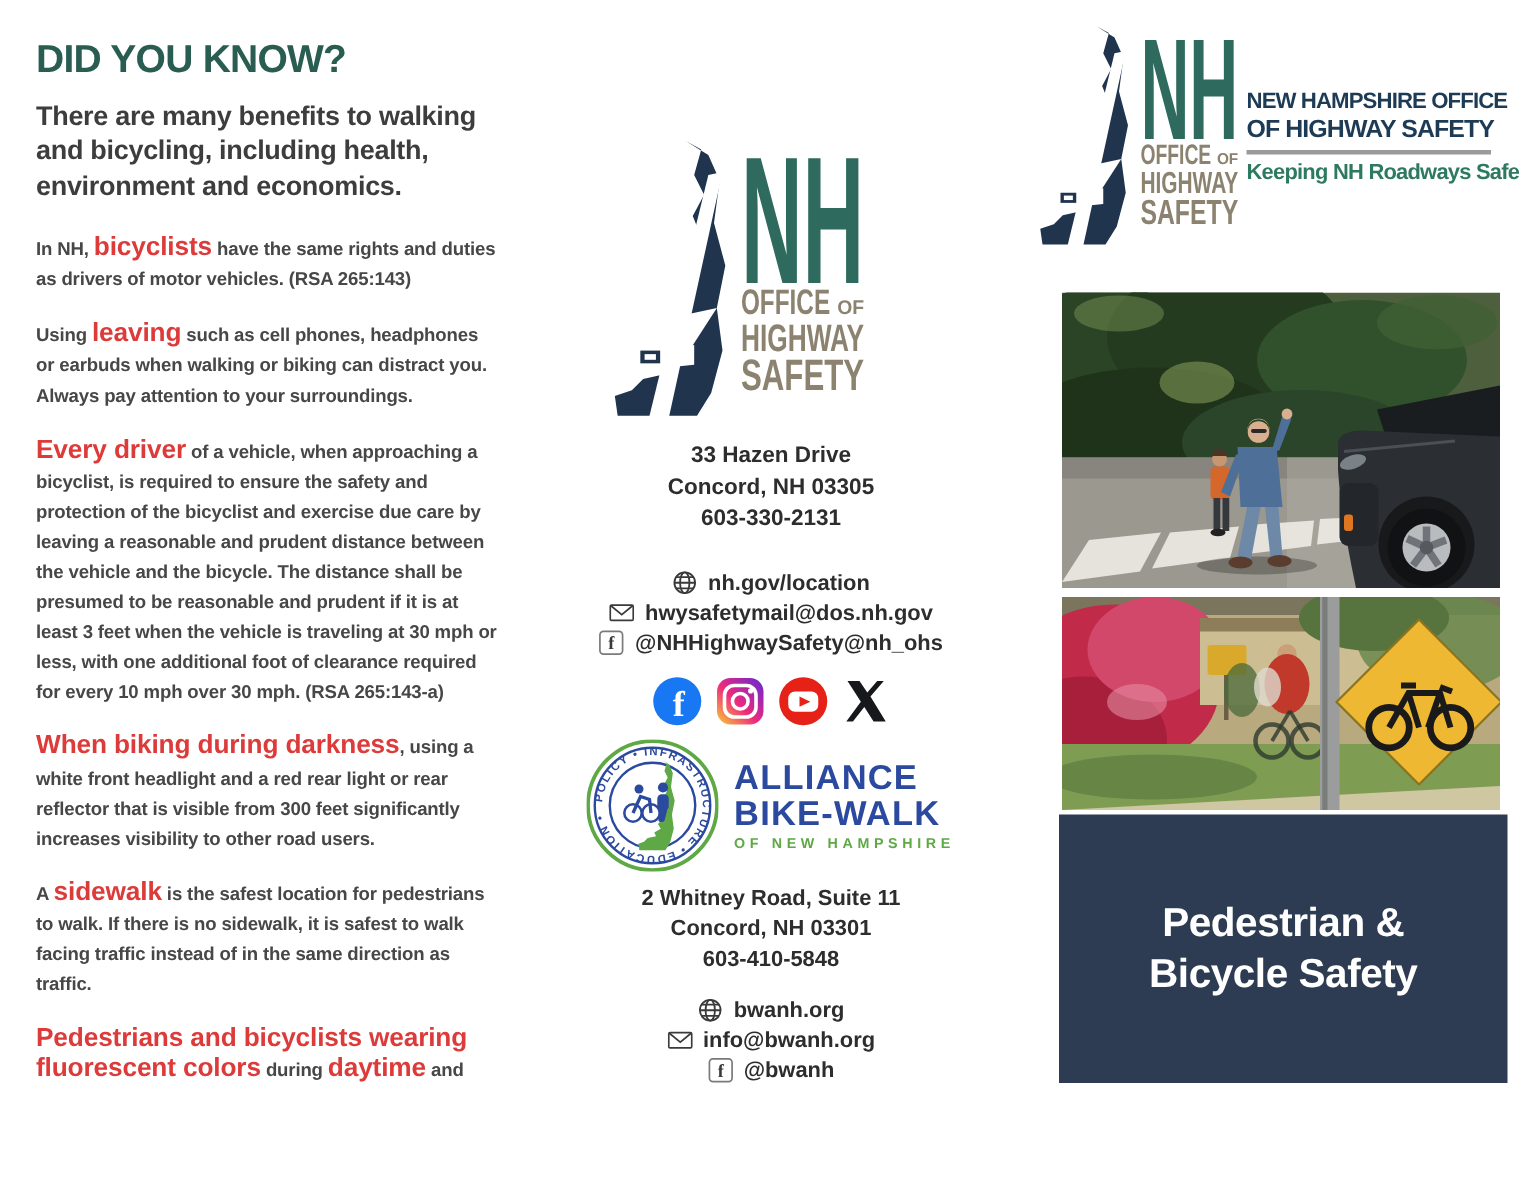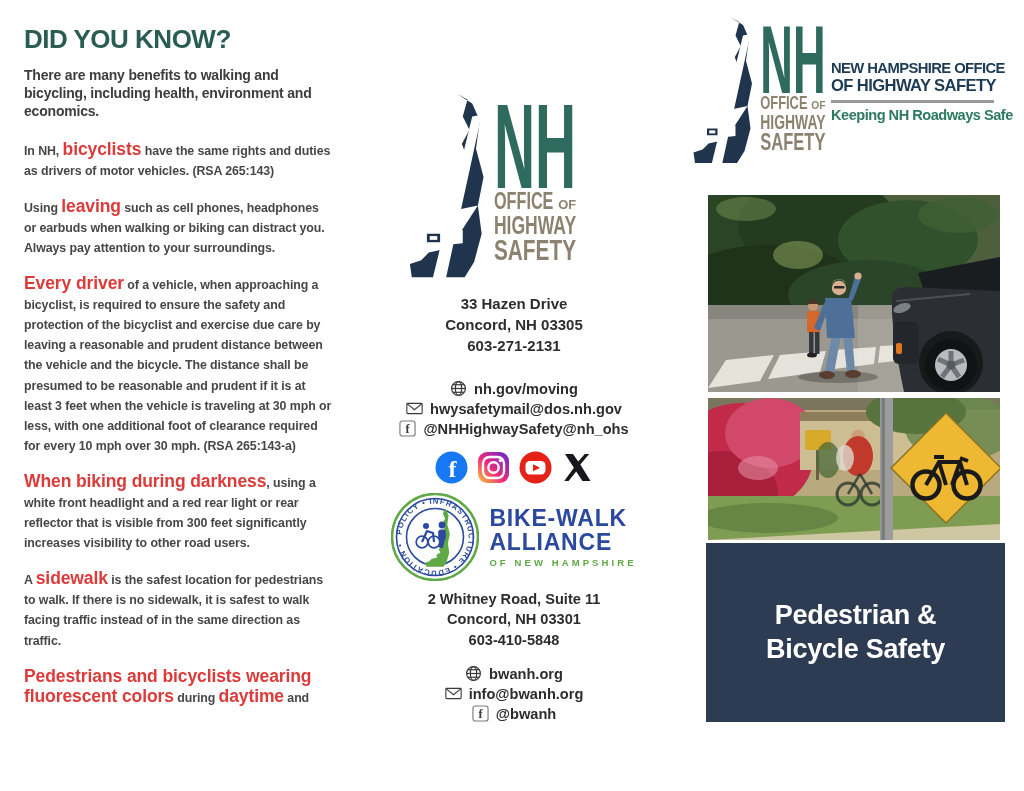--- a/index.html
+++ b/index.html
@@ -24,21 +24,21 @@
     overflow:hidden;
   }
 
   
   .left-panel{position:absolute;left:24px;top:24px;width:310px;}
   .did-heading{
     font-size:26px;font-weight:bold;color:var(--teal);
     letter-spacing:-0.5px;margin-bottom:11px;
   }
   .intro{
-    font-size:14px;font-weight:bold;color:#3d3d3d;
+    font-size:18px;font-weight:bold;color:#3d3d3d;
     line-height:1.3;letter-spacing:-0.2px;margin-bottom:20px;
   }
   .facts .fact{
     font-size:12.4px;font-weight:bold;color:var(--body-gray);
     line-height:1.62;margin-bottom:17px;letter-spacing:-0.1px;
   }
   .seg-n{}
   .seg-r{color:var(--red);font-size:17.5px;line-height:1;}
   .seg-rsm{color:var(--red);}
 
@@ -127,37 +127,37 @@
 </div>
 
 <div class="center-panel">
   <svg class="nh-logo-main" width="170" height="189" viewBox="0 0 180 200">
       <use href="#nh-ohs-logo"></use>
     </svg>
 
   <div class="addr">
       <div>33 Hazen Drive</div>
       <div>Concord, NH 03305</div>
-      <div>603-271-2131</div>
+      <div>603-330-2131</div>
     </div>
 
   <div class="contact-lines">
     <div class="contact-row">
       <span class="cicon">
         <svg viewBox="0 0 18 18">
             <g fill="none" stroke="#3a3a3a" stroke-width="1.3">
               <circle cx="9" cy="9" r="7.3"></circle>
               <ellipse cx="9" cy="9" rx="3.3" ry="7.3"></ellipse>
               <line x1="1.7" y1="9" x2="16.3" y2="9"></line>
               <line x1="2.7" y1="5" x2="15.3" y2="5"></line>
               <line x1="2.7" y1="13" x2="15.3" y2="13"></line>
             </g>
           </svg>
       </span>
-      <span>nh.gov/moving</span>
+      <span>nh.gov/location</span>
     </div>
     <div class="contact-row">
       <span class="cicon">
         <svg viewBox="0 0 20 15">
             <g fill="none" stroke="#3a3a3a" stroke-width="1.3">
               <rect x="1" y="1.5" width="18" height="12" rx="1"></rect>
               <polyline points="1.5,2 10,9 18.5,2"></polyline>
             </g>
           </svg>
       </span>
@@ -222,22 +222,22 @@
         <rect x="51.2" y="46" width="2.8" height="9" rx="1.2" transform="rotate(14 52.6 46)"></rect>
       </g>
       <g>
         <circle cx="31" cy="49" r="5.8" fill="#ffffff" stroke="#2b4a9f" stroke-width="1.7"></circle>
         <circle cx="43" cy="49" r="5.8" fill="#ffffff" stroke="#2b4a9f" stroke-width="1.7"></circle>
         <circle cx="35" cy="33" r="3" fill="#2b4a9f"></circle>
         <path d="M31,49 L36,38 L42,40 L43,49" fill="none" stroke="#2b4a9f" stroke-width="2.2"></path>
       </g>
     </svg>
     <div class="bwa-text">
+      <div class="bwa-line">ALLIANCE</div>
       <div class="bwa-line">BIKE-WALK</div>
-      <div class="bwa-line">ALLIANCE</div>
       <div class="bwa-sub">OF NEW HAMPSHIRE</div>
     </div>
   </div>
 
   <div class="addr addr2">
       <div>2 Whitney Road, Suite 11</div>
       <div>Concord, NH 03301</div>
       <div>603-410-5848</div>
     </div>
 

